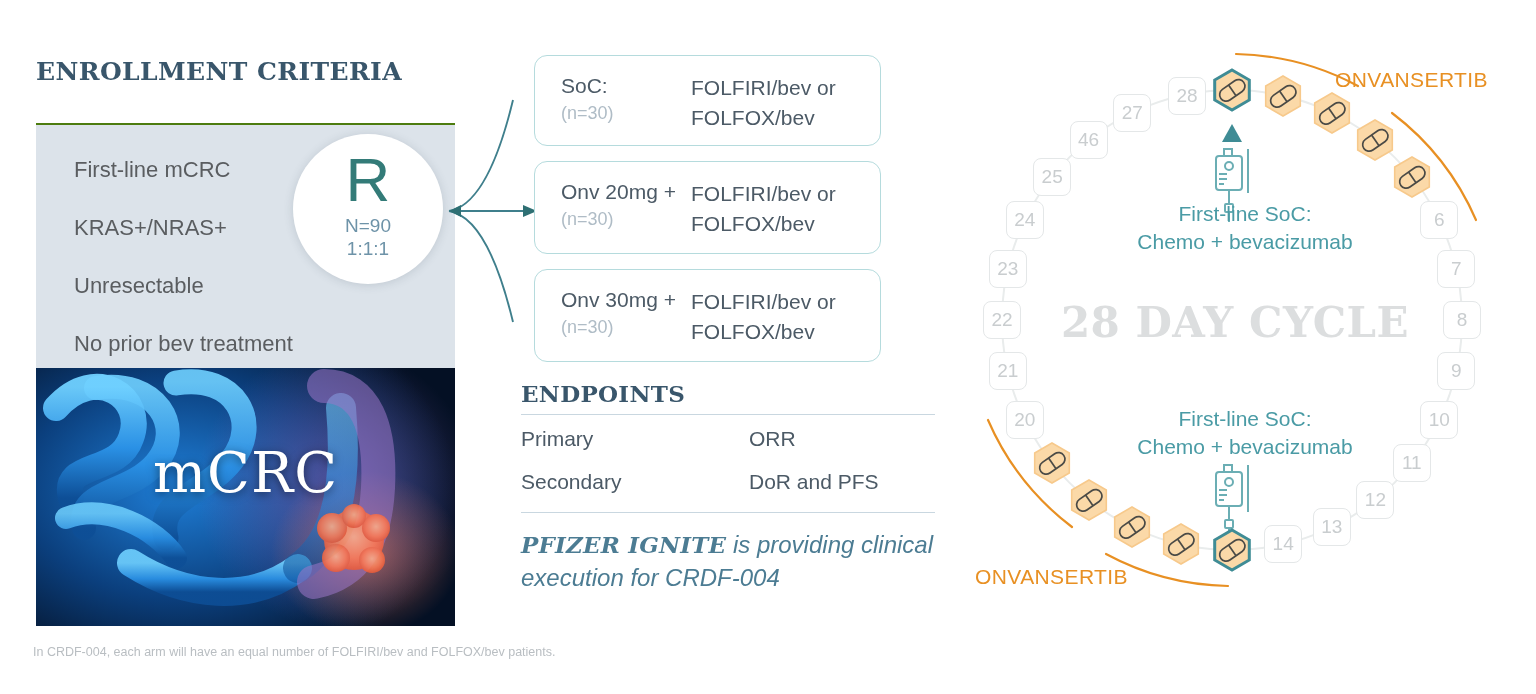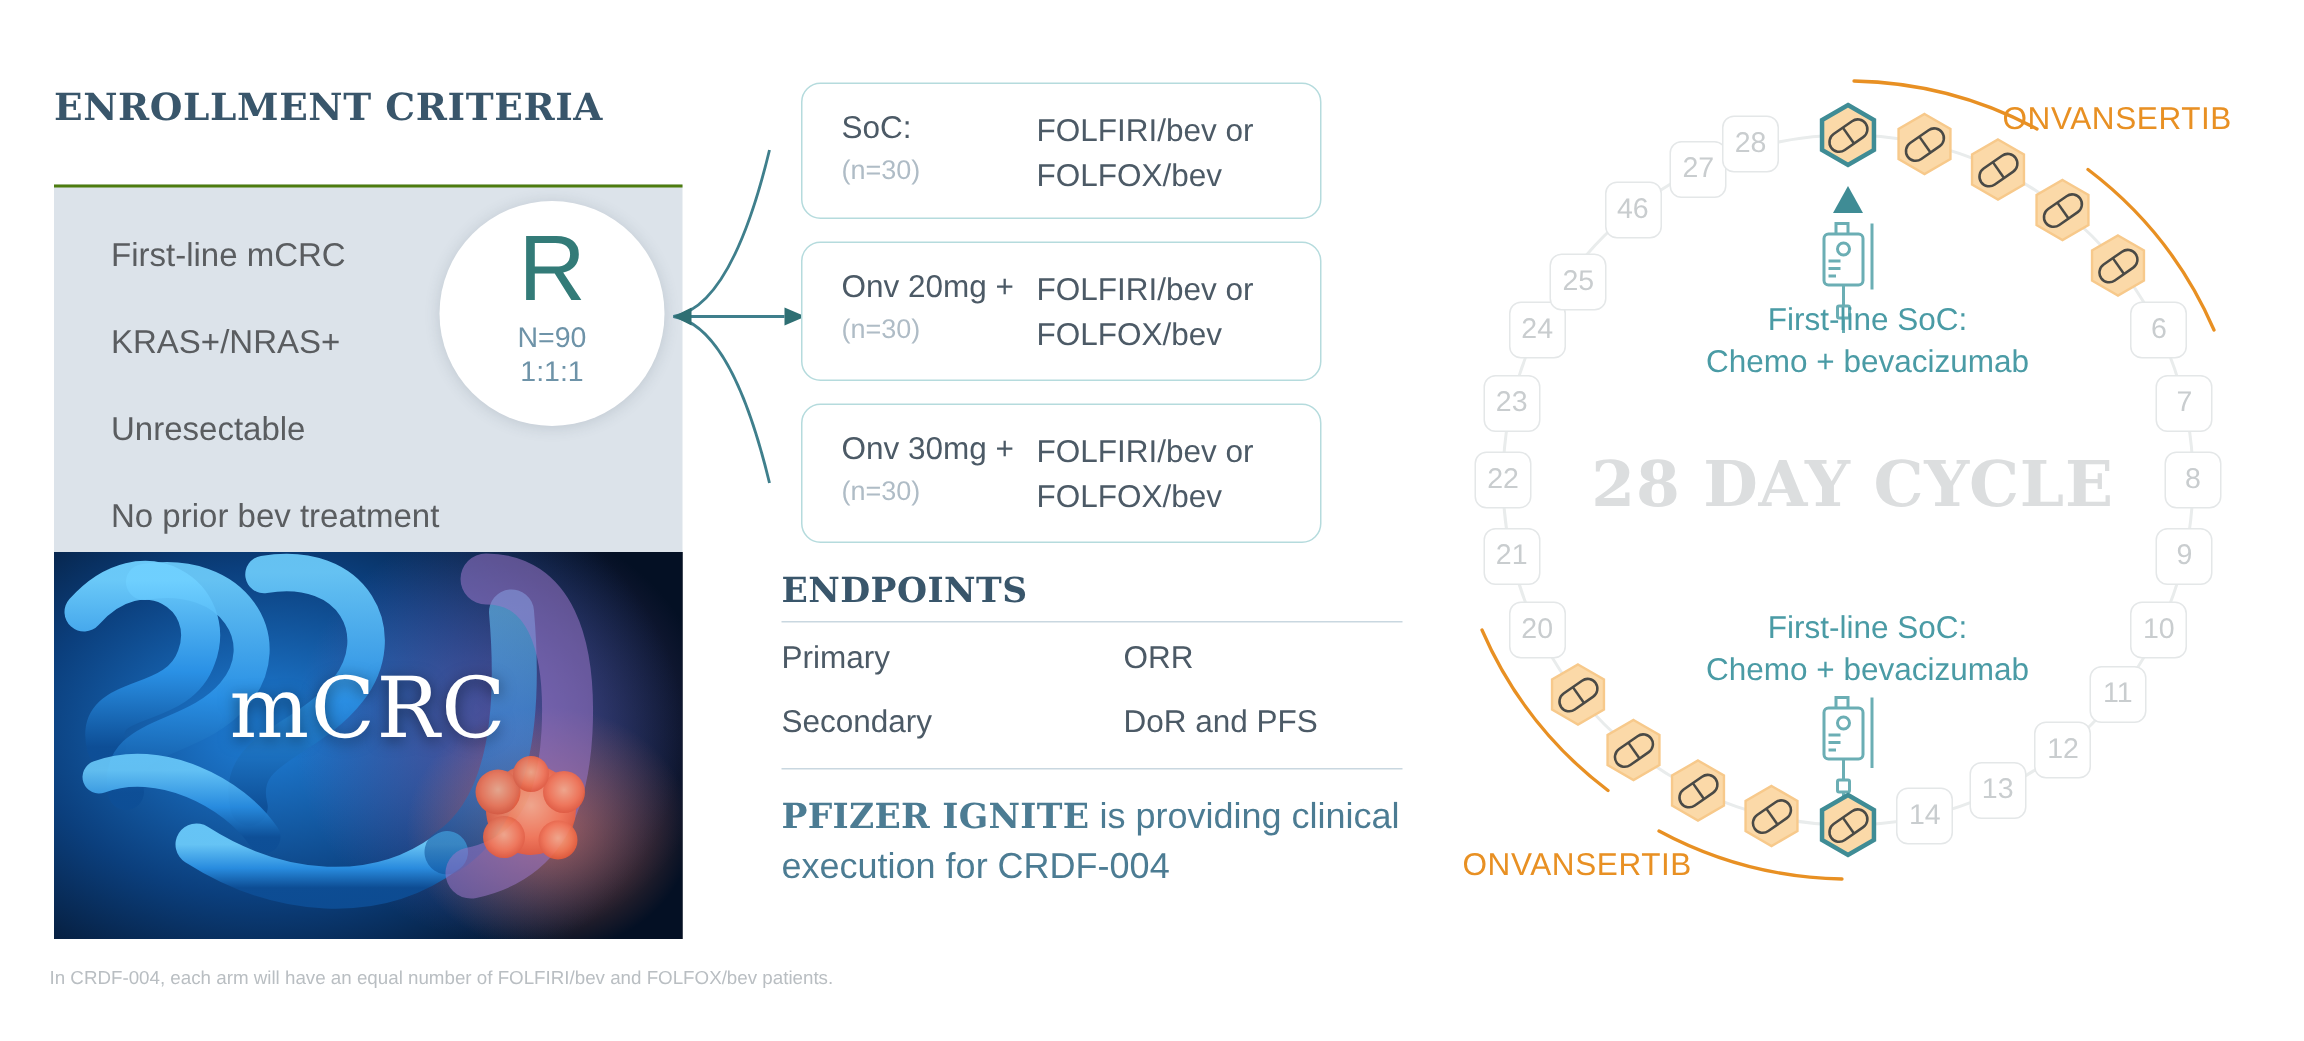--- a/index.html
+++ b/index.html
@@ -92,21 +92,21 @@
   }
   .rule{position:absolute;left:521px;width:414px;height:1.4px;background:#C9D7E0;}
   #rule-1{top:414px;}
   #rule-2{top:512px;}
   .ep-term{position:absolute;left:521px;font-size:21px;color:#4C5A66;}
   .ep-val{position:absolute;left:749px;font-size:21px;color:#4C5A66;}
   .ep-r0{top:427px;} .ep-r1{top:470px;}
 
   #pfizer-note{
     position:absolute;left:521px;top:528px;width:430px;
-    font-size:24px;line-height:33px;color:#4C7C93;
+    font-size:24px;line-height:33px;color:#4C7C93;font-style:italic;
   }
   #pfizer-strong{
     font-family:"DejaVu Serif", serif;font-weight:bold;
     font-size:23px;color:#4C7C93;letter-spacing:.2px;
   }
 
   
   #footnote{
     position:absolute;left:33px;top:645px;
     font-size:12.5px;color:#B9BEC2;white-space:nowrap;
@@ -400,19 +400,19 @@
               <rect x="11" y="19" width="28" height="13" rx="6.5" fill="none" stroke="#4A4A46" stroke-width="1.7"></rect>
               <line x1="25" y1="19" x2="25" y2="32" stroke="#4A4A46" stroke-width="1.7"></line>
             </g>
           </svg>
         </div>
         <div class="daybox" style="left: 65.7772px; top: 380.793px;">20</div>
         <div class="daybox" style="left: 48.7666px; top: 332.18px;">21</div>
         <div class="daybox" style="left: 43px; top: 281px;">22</div>
         <div class="daybox" style="left: 48.7666px; top: 229.82px;">23</div>
         <div class="daybox" style="left: 65.7772px; top: 181.207px; text-align: right;">24</div>
-        <div class="daybox" style="left: 93.1788px; top: 137.597px; margin-top: 11px;">25</div>
+        <div class="daybox" style="left: 93.1788px; top: 137.597px;">25</div>
         <div class="daybox" style="left: 129.597px; top: 101.179px;">46</div>
         <div class="daybox" style="left: 173.207px; top: 73.7772px;">27</div>
-        <div class="daybox" style="left: 208px; top: 56.7666px;">28</div>
+        <div class="daybox" style="left: 228px; top: 56.7666px;">28</div>
       </div>
   </div>
 </div>
 
 </body></html>

